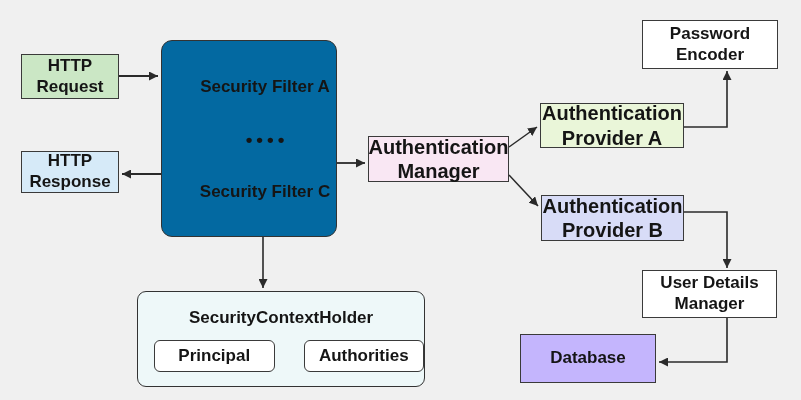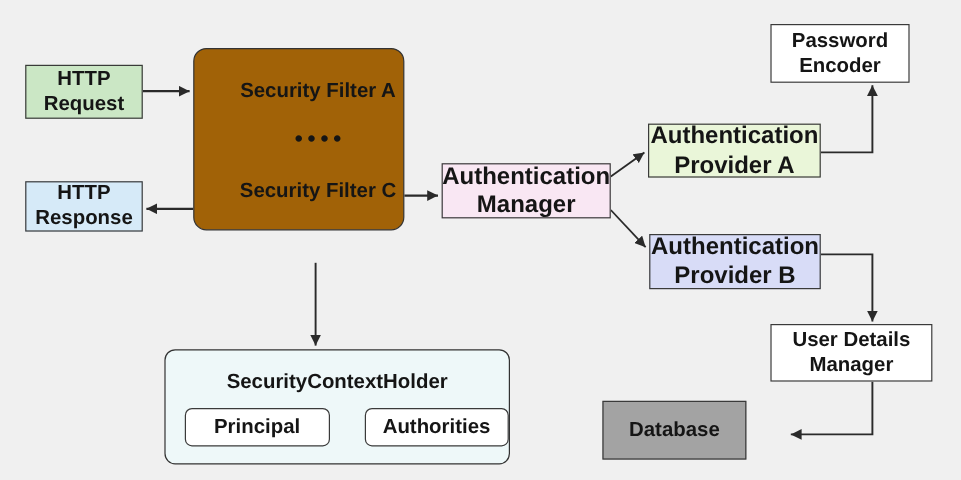--- a/index.html
+++ b/index.html
@@ -116,42 +116,42 @@
     <polyline points="727,318 727,362 659,362" fill="none" stroke="#2a2a2a" stroke-width="1.6" marker-end="url(#ah)"></polyline>
     <line x1="263" y1="219" x2="263" y2="288" stroke="#2a2a2a" stroke-width="1.6" marker-end="url(#ah)"></line>
   </svg>
 
   <div class="node" style="left: 21px; top: 54px; width: 98px; height: 45px; background-color: rgb(203, 231, 197);">HTTP
 Request</div>
 
   <div class="node" style="left: 21px; top: 151px; width: 98px; height: 42px; background-color: rgb(214, 234, 248);">HTTP
 Response</div>
 
-  <div class="filter-chain" style="left: 161px; top: 40px; width: 176px; height: 152px; background-color: #a16207; padding-left: 32px;">
+  <div class="filter-chain" style="left: 161px; top: 40px; width: 176px; height: 197px; background-color: #0369a1; padding-left: 32px;">
     <div class="filter-item">Security Filter A</div>
     <div class="filter-item dots">••••</div>
     <div class="filter-item">Security Filter C</div>
   </div>
 
   <div class="node small-label" style="left: 368px; top: 136px; width: 141px; height: 46px; background-color: rgb(249, 231, 243);">Authentication
 Manager</div>
 
   <div class="node small-label" style="left: 540px; top: 103px; width: 144px; height: 45px; background-color: rgb(234, 246, 217);">Authentication
 Provider A</div>
 
   <div class="node small-label" style="left: 541px; top: 195px; width: 143px; height: 46px; background-color: rgb(216, 220, 247);">Authentication
 Provider B</div>
 
-  <div class="node" style="left: 642px; top: 20px; width: 116px; height: 49px; background-color: rgb(255, 255, 255);">Password
+  <div class="node" style="left: 642px; top: 20px; width: 136px; height: 49px; background-color: rgb(255, 255, 255);">Password
 Encoder</div>
 
   <div class="node" style="left: 642px; top: 270px; width: 135px; height: 48px; background-color: rgb(255, 255, 255);">User Details
 Manager</div>
 
-  <div class="node" style="left: 502px; top: 334px; width: 120px; height: 49px; background-color: #a3a3a3;">Database</div>
+  <div class="node" style="left: 520px; top: 334px; width: 136px; height: 49px; background-color: #c4b5fd;">Database</div>
 
   <div class="sch" style="left: 137px; top: 291px; width: 288px; height: 96px; background-color: rgb(238, 248, 249);">
     <div class="sch-title">SecurityContextHolder</div>
     <div class="sch-row">
       <div class="sch-child">Principal</div>
       <div class="sch-child">Authorities</div>
     </div>
   </div>
 
 </div>

